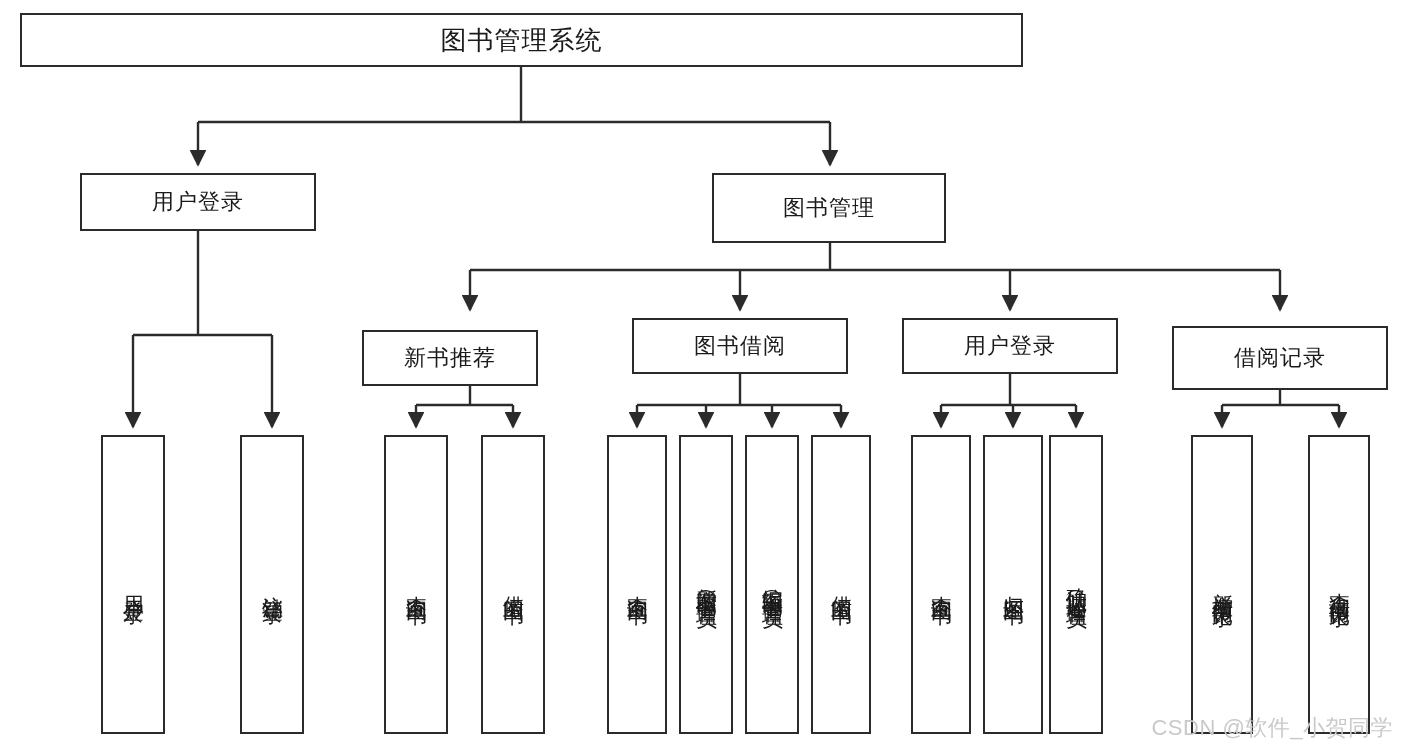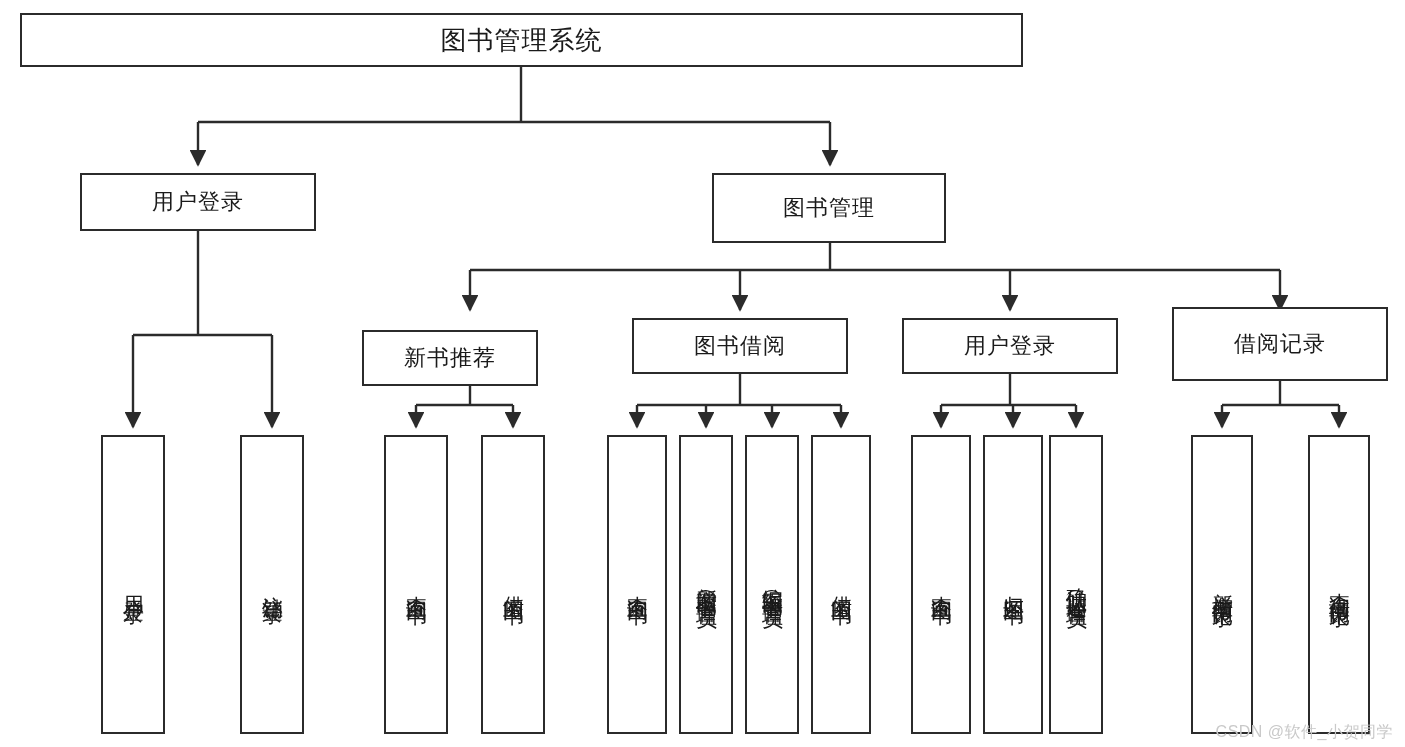--- a/index.html
+++ b/index.html
@@ -52,21 +52,21 @@
     font-size: 21px;
     line-height: 1.28;
     letter-spacing: 3px;
     white-space: nowrap;
     color: #1a1a1a;
   }
   .watermark {
     position: absolute;
     right: 12px;
     bottom: 4px;
-    font-size: 16px;
+    font-size: 22px;
     color: #c9c9c9;
     white-space: nowrap;
     letter-spacing: 0.5px;
   }
 </style>
 </head>
 <body>
 
 <div id="canvas">
 
@@ -134,21 +134,21 @@
 
   <div class="node horizontal" style="left:362px; top:330px; width:176px; height:56px;">
     <span>新书推荐</span>
   </div>
   <div class="node horizontal" style="left:632px; top:318px; width:216px; height:56px;font-family:Liberation Serif, serif;">
     <span>图书借阅</span>
   </div>
   <div class="node horizontal" style="left:902px; top:318px; width:216px; height:56px;">
     <span>用户登录</span>
   </div>
-  <div class="node horizontal" style="left:1172px; top:307px; width:216px; height:74px;">
+  <div class="node horizontal" style="left:1172px; top:326px; width:216px; height:64px;">
     <span>借阅记录</span>
   </div>
 
   <div class="node vertical" style="left:101px; top:435px; width:64px; height:299px;">
     <span class="vtext">用户登录</span>
   </div>
   <div class="node vertical" style="left:240px; top:435px; width:64px; height:299px;">
     <span class="vtext">注销登录</span>
   </div>
 

